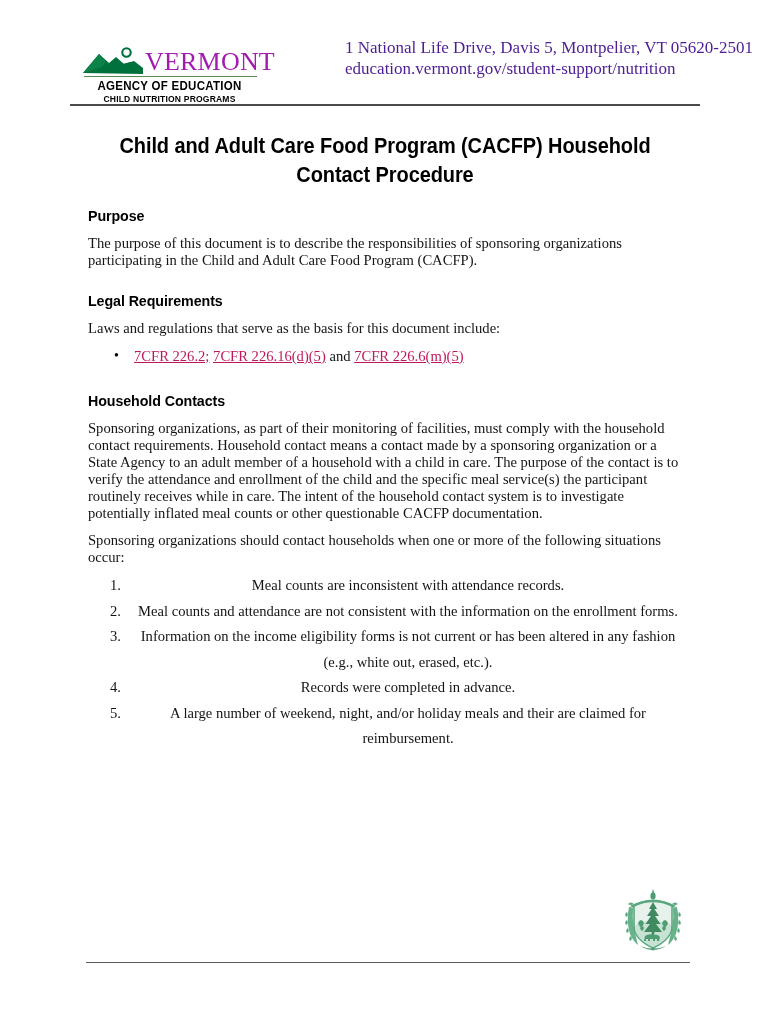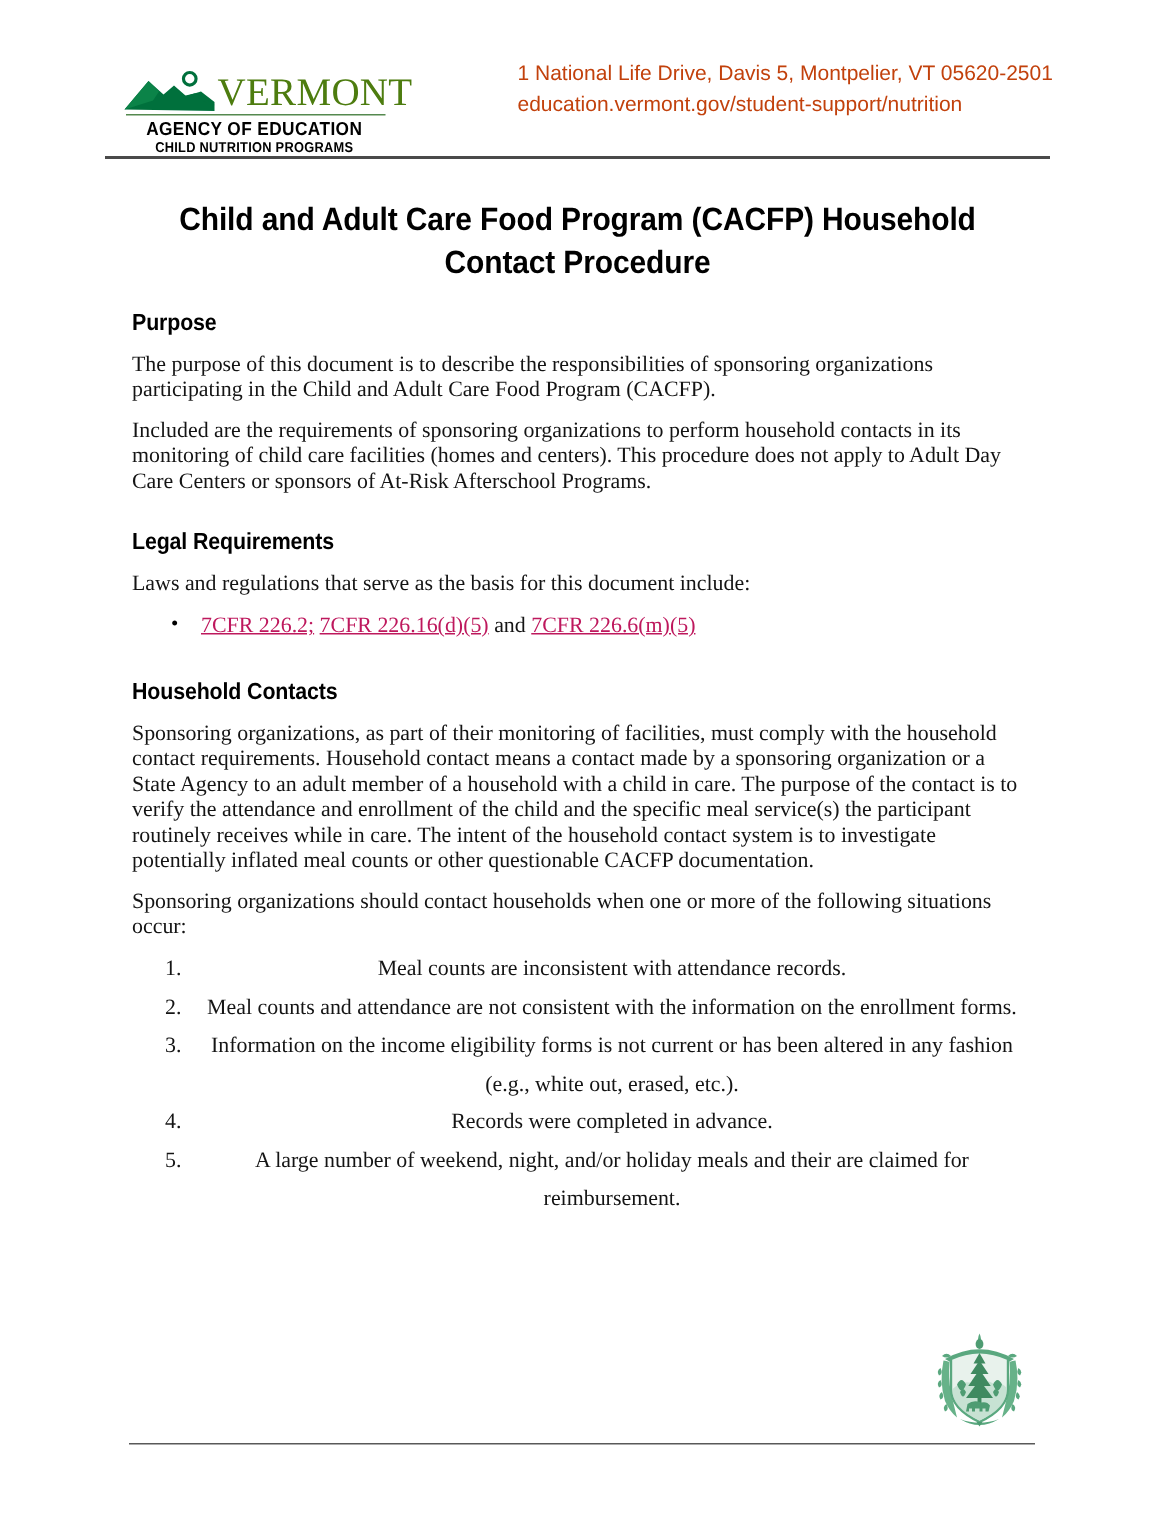--- a/index.html
+++ b/index.html
@@ -49,21 +49,21 @@
     height: 30px;
     flex: 0 0 62px;
     position: relative;
     top: 2px;
   }
   .logo-word {
     font-family: "Liberation Serif", "DejaVu Serif", serif;
     font-size: 26px;
     letter-spacing: 0.2px;
     line-height: 1;
-    color: #4d7c0f;
+    color: #a21caf;
     margin-left: 1px;
     position: relative;
     top: 1px;
   }
   .logo-rule {
     width: 173px;
     height: 1px;
     background: #55894f;
     margin: 2px 0 2px 2px;
   }
@@ -83,24 +83,24 @@
     letter-spacing: 0.2px;
     transform: scaleX(0.9);
     color: #000;
     line-height: 1.2;
   }
 
   .address {
     position: absolute;
     left: 345px;
     top: 0px;
-    font-family: Liberation Sans, sans-serif;
-    font-size: 14px;
+    font-family: Liberation Serif, serif;
+    font-size: 17px;
     line-height: 20.5px;
-    color: #c2410c;
+    color: #4c1d95;
     white-space: nowrap;
   }
 
   .rule-top {
     position: absolute;
     left: 70px;
     top: 104px;
     width: 630px;
     height: 0;
     border-top: 2.4px solid #4a4a4a;
@@ -255,21 +255,20 @@
   </div>
 
   <div class="rule-top"></div>
 
   <div class="doc-title">Child and Adult Care Food Program (CACFP) Household Contact Procedure</div>
 
   <div class="content">
 
     <h2 class="section">Purpose</h2>
     <p class="body">The purpose of this document is to describe the responsibilities of sponsoring organizations participating in the Child and Adult Care Food Program (CACFP).</p>
-    <p class="body">Included are the requirements of sponsoring organizations to perform household contacts in its monitoring of child care facilities (homes and centers). This procedure does not apply to Adult Day Care Centers or sponsors of At-Risk Afterschool Programs.</p>
 
     <h2 class="section gap">Legal Requirements</h2>
     <p class="body tight">Laws and regulations that serve as the basis for this document include:</p>
     <ul class="bullets">
       <li><a class="cfr" href="#">7CFR 226.2;</a> <a class="cfr" href="#">7CFR 226.16(d)(5)</a> <span>and</span> <a class="cfr" href="#">7CFR 226.6(m)(5)</a></li>
     </ul>
 
     <h2 class="section gap">Household Contacts</h2>
     <p class="body">Sponsoring organizations, as part of their monitoring of facilities, must comply with the household contact requirements. Household contact means a contact made by a sponsoring organization or a State Agency to an adult member of a household with a child in care. The purpose of the contact is to verify the attendance and enrollment of the child and the specific meal service(s) the participant routinely receives while in care. The intent of the household contact system is to investigate potentially inflated meal counts or other questionable CACFP documentation.</p>
     <p class="body tight">Sponsoring organizations should contact households when one or more of the following situations occur:</p>

